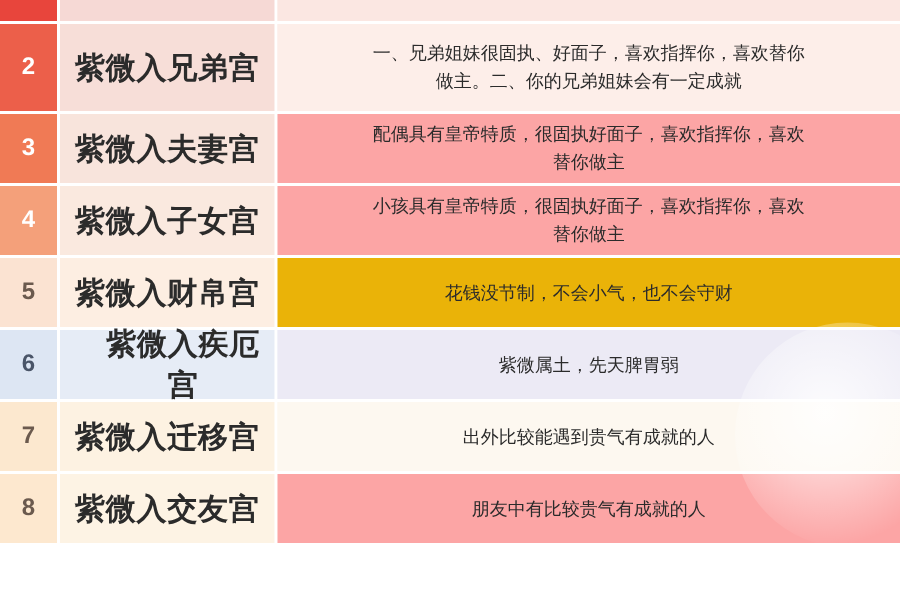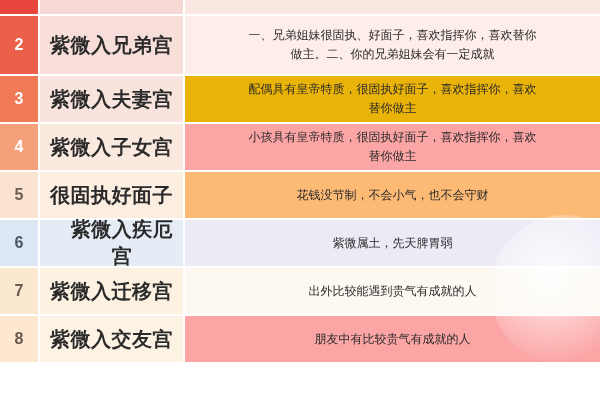--- a/index.html
+++ b/index.html
@@ -103,41 +103,41 @@
         <div class="cell c-desc" style="background: rgb(253, 238, 233);">
           <div class="desc-inner">
             <span class="desc-line">一、兄弟姐妹很固执、好面子，喜欢指挥你，喜欢替你</span>
             <span class="desc-line">做主。二、你的兄弟姐妹会有一定成就</span>
           </div>
         </div>
       </div>
       <div class="row" style="height: 48px;">
         <div class="cell c-idx" style="background: rgb(240, 122, 85); color: rgb(255, 255, 255);">3</div>
         <div class="cell c-name" style="background: rgb(248, 228, 220);">紫微入夫妻宫</div>
-        <div class="cell c-desc" style="background: #eab308; font-family: Liberation Serif, serif;">
+        <div class="cell c-desc" style="background: #fca5a5; font-family: Liberation Serif, serif;">
           <div class="desc-inner">
             <span class="desc-line">配偶具有皇帝特质，很固执好面子，喜欢指挥你，喜欢</span>
             <span class="desc-line">替你做主</span>
           </div>
         </div>
       </div>
       <div class="row" style="height: 48px;">
         <div class="cell c-idx" style="background: rgb(244, 160, 122); color: rgb(255, 255, 255);">4</div>
         <div class="cell c-name" style="background: rgb(250, 233, 223); font-family: Liberation Mono, monospace;">紫微入子女宫</div>
         <div class="cell c-desc" style="background: #fca5a5;">
           <div class="desc-inner">
             <span class="desc-line">小孩具有皇帝特质，很固执好面子，喜欢指挥你，喜欢</span>
             <span class="desc-line">替你做主</span>
           </div>
         </div>
       </div>
       <div class="row" style="height: 48px;">
         <div class="cell c-idx" style="background: rgb(251, 227, 210); color: rgb(107, 90, 78);">5</div>
-        <div class="cell c-name" style="background: rgb(253, 238, 226);">很固执好面子</div>
-        <div class="cell c-desc" style="background: #fdba74;">
+        <div class="cell c-name" style="background: rgb(253, 238, 226);">紫微入财帛宫</div>
+        <div class="cell c-desc" style="background: #eab308;">
           <div class="desc-inner">
             <span class="desc-line">花钱没节制，不会小气，也不会守财</span>
           </div>
         </div>
       </div>
       <div class="row" style="height: 48px;">
         <div class="cell c-idx" style="background: rgb(221, 230, 243); color: rgb(74, 85, 104);">6</div>
         <div class="cell c-name" style="background: rgb(230, 236, 246); padding-left: 21px;">紫微入疾厄宫</div>
         <div class="cell c-desc" style="background: rgb(236, 234, 245);">
           <div class="desc-inner">

